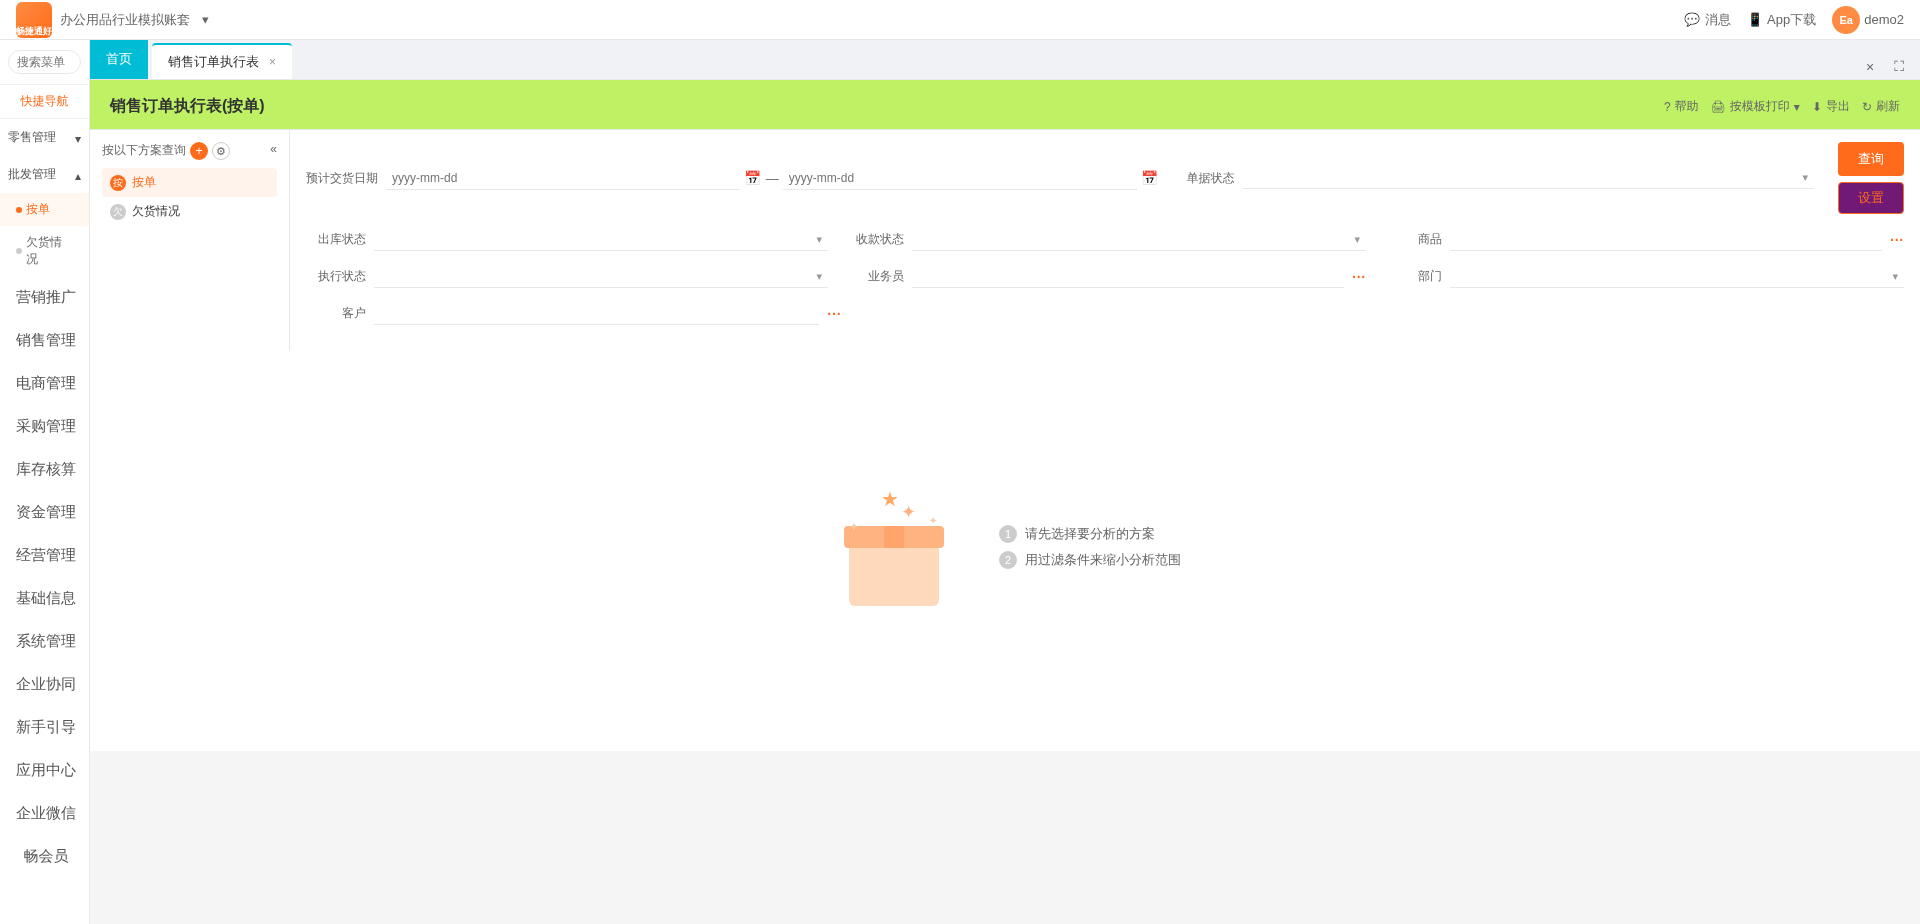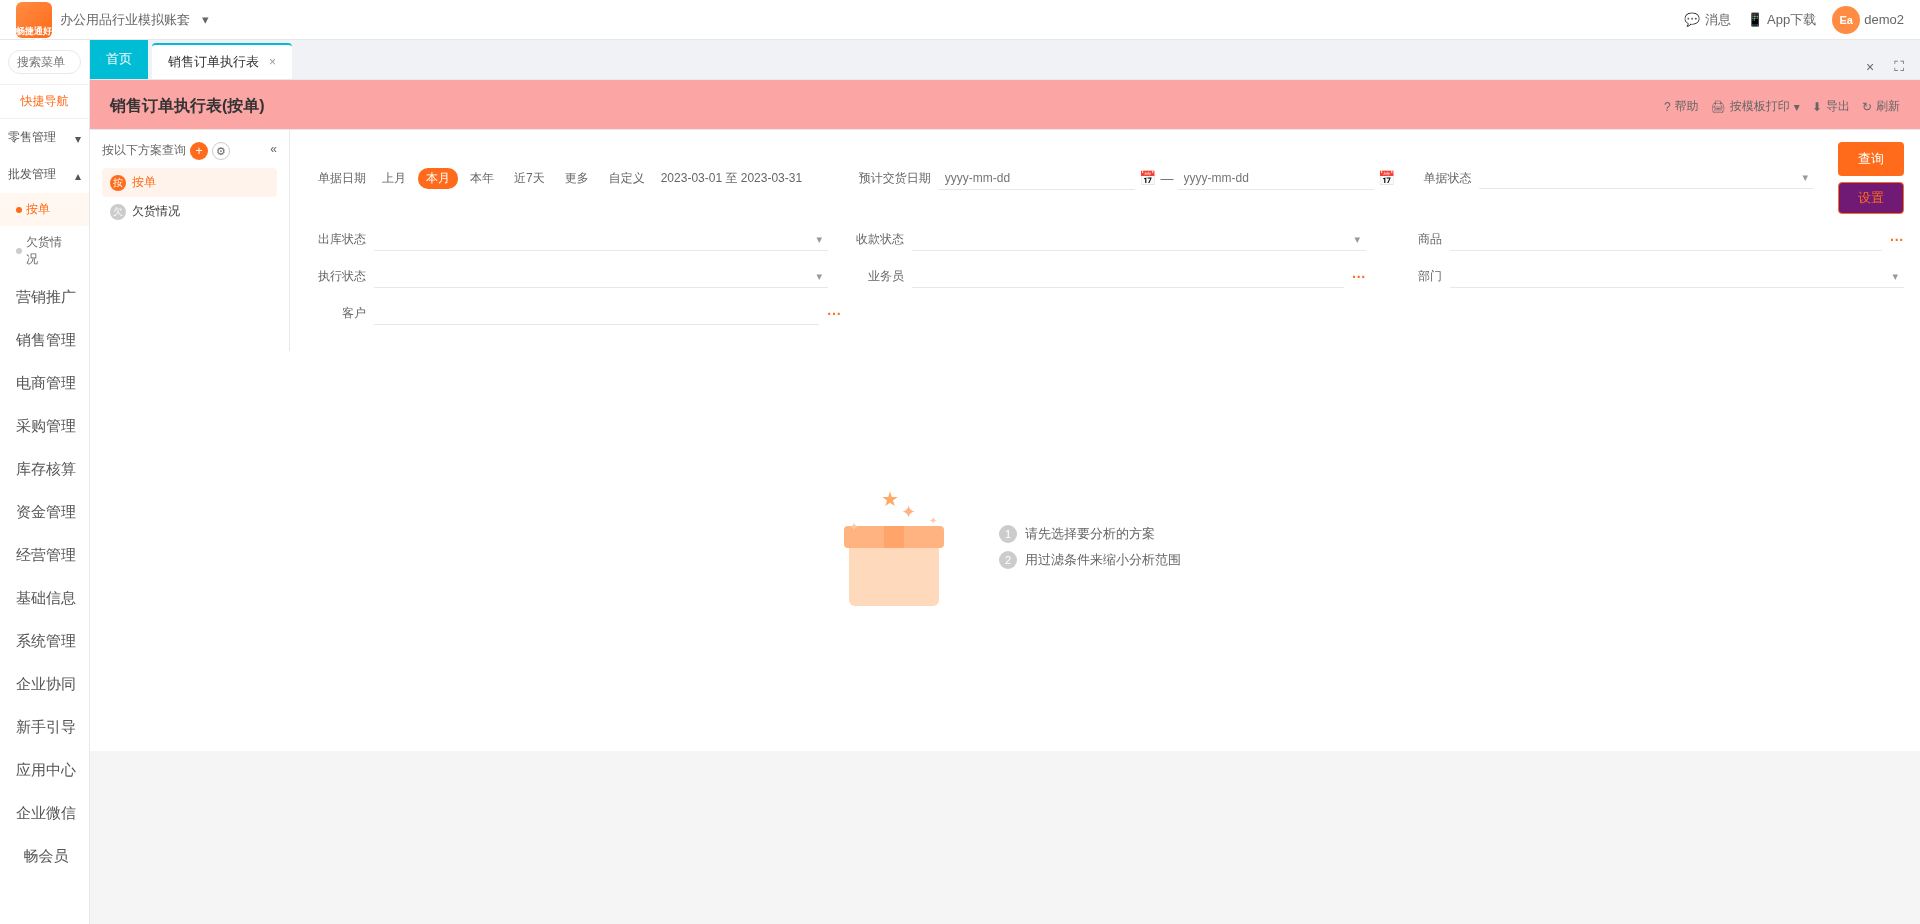--- a/index.html
+++ b/index.html
@@ -35,21 +35,21 @@
 
     
     .tabbar { height: 40px; background: #f0f2f5; display: flex; align-items: flex-end; padding: 0 0 0 0; flex-shrink: 0; border-bottom: 1px solid #e8e8e8; }
     .tab { height: 36px; padding: 0 16px; display: flex; align-items: center; gap: 6px; cursor: pointer; font-size: 13px; color: #666; background: #e8eaed; border-radius: 4px 4px 0 0; margin-left: 4px; }
     .tab.active { background: #fff; color: #333; border-top: 2px solid #00bcd4; }
     .tab.home { background: #00bcd4; color: white; border-radius: 0; margin-left: 0; height: 40px; }
     .tab-close { font-size: 12px; color: #999; cursor: pointer; margin-left: 4px; }
 
     
     .page { flex: 1; overflow-y: auto; background: #f5f5f5; }
-    .page-header { background: #fca5a5; padding: 16px 20px 0 20px; border-bottom: 1px solid #e8e8e8; display: flex; align-items: center; justify-content: space-between; text-align: right; }
+    .page-header { background: #bef264; padding: 16px 20px 0 20px; border-bottom: 1px solid #e8e8e8; display: flex; align-items: center; justify-content: space-between; text-align: right; }
     .page-title { font-size: 16px; font-weight: bold; color: #333; padding-bottom: 12px; }
     .page-header-actions { display: flex; align-items: center; gap: 12px; padding-bottom: 12px; }
     .page-header-action { display: flex; align-items: center; gap: 4px; color: #666; font-size: 12px; cursor: pointer; }
 
     
     .filter-panel { background: #fff; margin: 0; display: flex; gap: 0; }
     .filter-sidebar { width: 200px; border-right: 1px solid #e8e8e8; padding: 12px; flex-shrink: 0; }
     .filter-sidebar-title { font-size: 12px; color: #666; margin-bottom: 8px; display: flex; align-items: flex-start; gap: 4px; }
     .filter-sidebar-title .add-btn { width: 18px; height: 18px; border-radius: 50%; background: #ff6b1a; color: white; display: inline-flex; align-items: center; justify-content: center; font-size: 12px; cursor: pointer; }
     .filter-sidebar-title .setting-btn { width: 18px; height: 18px; border-radius: 50%; border: 1px solid #ccc; display: inline-flex; align-items: center; justify-content: center; font-size: 11px; cursor: pointer; color: #666; }
@@ -217,32 +217,20 @@
             <span class="filter-item-dot gray">欠</span>
             <span>欠货情况</span>
           </div>
         </div>
 
         <div style="flex:1; display:flex; flex-direction:column;">
           <div style="flex:1; padding:12px 16px;">
 
             <div class="filter-row">
               <div class="filter-field" style="flex:2;">
-                <span class="filter-label">单据日期</span>
-                <div class="date-tabs">
-                  <span class="date-tab">上月</span>
-                  <span class="date-tab active">本月</span>
-                  <span class="date-tab">本年</span>
-                  <span class="date-tab">近7天</span>
-                  <span class="date-tab">更多</span>
-                  <span class="date-tab">自定义</span>
-                </div>
-                <span style="color:#666; font-size:12px;">2023-03-01 至 2023-03-31</span>
-              </div>
-              <div class="filter-field" style="flex:2;">
                 <span class="filter-label">预计交货日期</span>
                 <div class="date-range">
                   <input class="date-input" type="text" placeholder="yyyy-mm-dd" style="">
                   <span class="date-icon">📅</span>
                   <span class="date-separator">—</span>
                   <input class="date-input" type="text" placeholder="yyyy-mm-dd" style="">
                   <span class="date-icon">📅</span>
                 </div>
               </div>
               <div class="filter-field" style="flex:1.5;">

